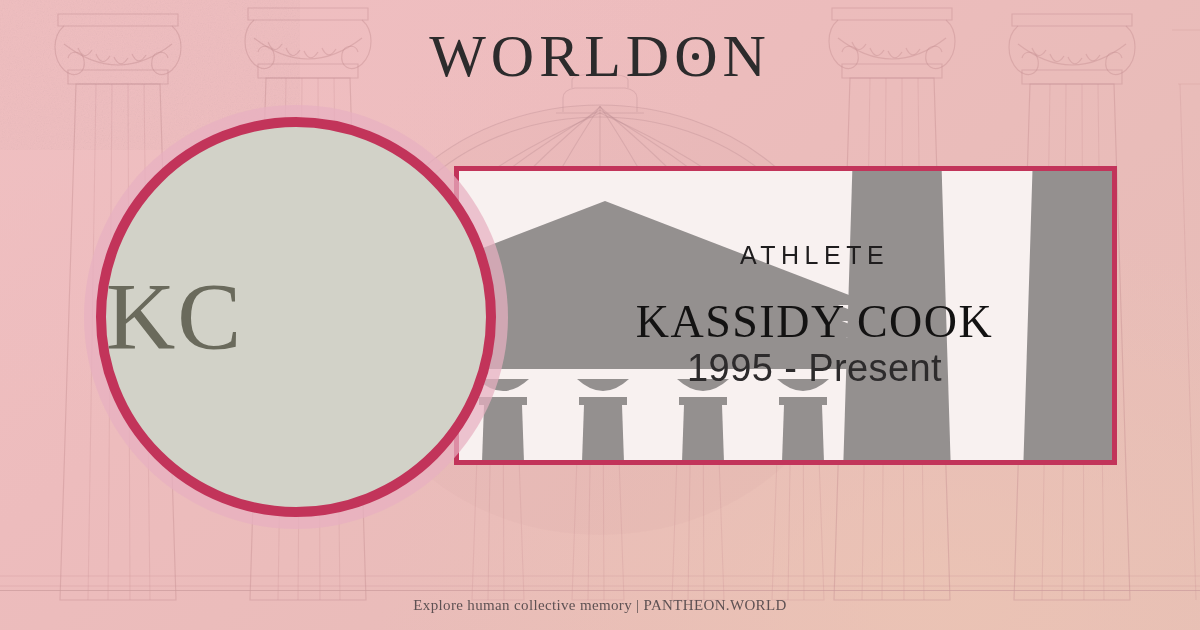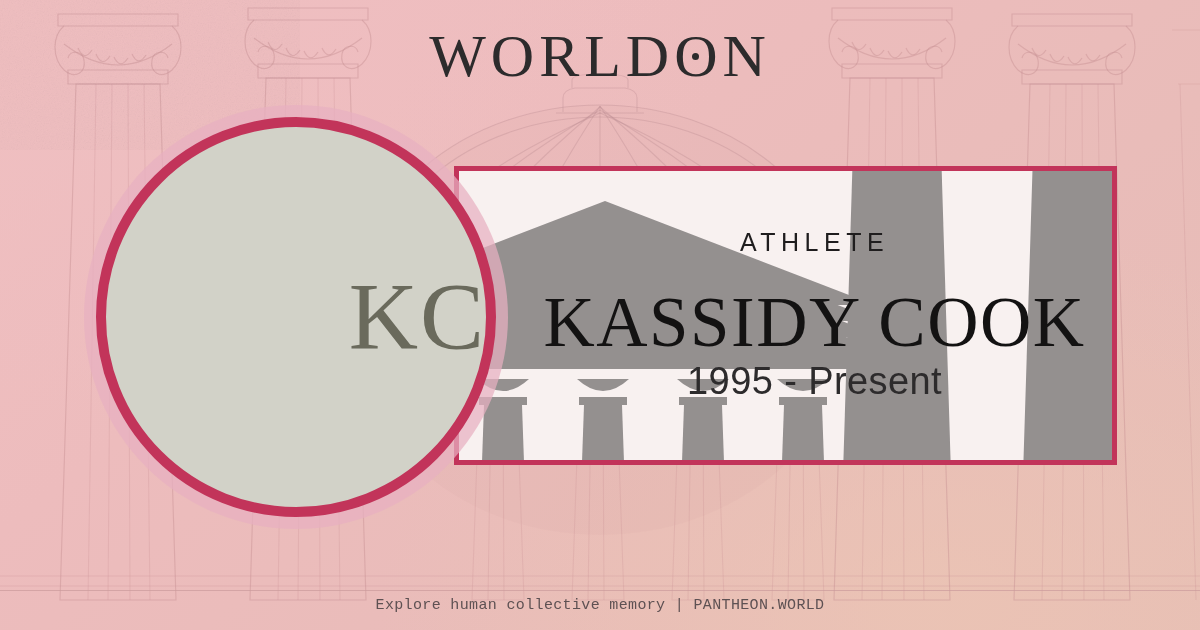--- a/index.html
+++ b/index.html
@@ -113,21 +113,21 @@
     font-size:25px;
     font-weight:400;
     letter-spacing:5.5px;
     color:#1f1d1e;
     text-transform:uppercase;
     white-space:nowrap;
     margin-bottom:28px;
   }
   .person-name {
     font-family:"Liberation Serif", serif;
-    font-size:71px;
+    font-size:46px;
     font-weight:400;
     letter-spacing:1.5px;
     color:#131212;
     line-height:1.06;
     white-space:nowrap;
     text-transform:uppercase;
   }
   .lifespan {
     font-family:"Liberation Sans", sans-serif;
     font-size:38px;
@@ -151,21 +151,21 @@
   .avatar {
     position:absolute;
     left:96px; top:117px;
     width:400px; height:400px;
     border-radius:50%;
     background:#d2d2c8;
     border:10px solid #c2345a;
     z-index:6;
     display:flex;
     align-items:center;
-    justify-content:flex-end;
+    justify-content:flex-start;
   }
   .avatar-initials {
     font-family:"Liberation Serif", serif;
     font-size:96px;
     font-weight:400;
     letter-spacing:2px;
     color:#6a6a5c;
     line-height:1;
     user-select:none;
   }
@@ -177,21 +177,21 @@
     width:1200px; height:1px;
     background:#cb9a9b;
     opacity:0.7;
     z-index:7;
   }
   .footer {
     position:absolute;
     left:0; top:597px;
     width:1200px;
     text-align:center;
-    font-family:Liberation Mono, monospace;
+    font-family:Liberation Serif, serif;
     font-size:15px;
     letter-spacing:0.35px;
     color:#5e5153;
     z-index:7;
     white-space:nowrap;
   }
 </style>
 </head>
 <body>
 

